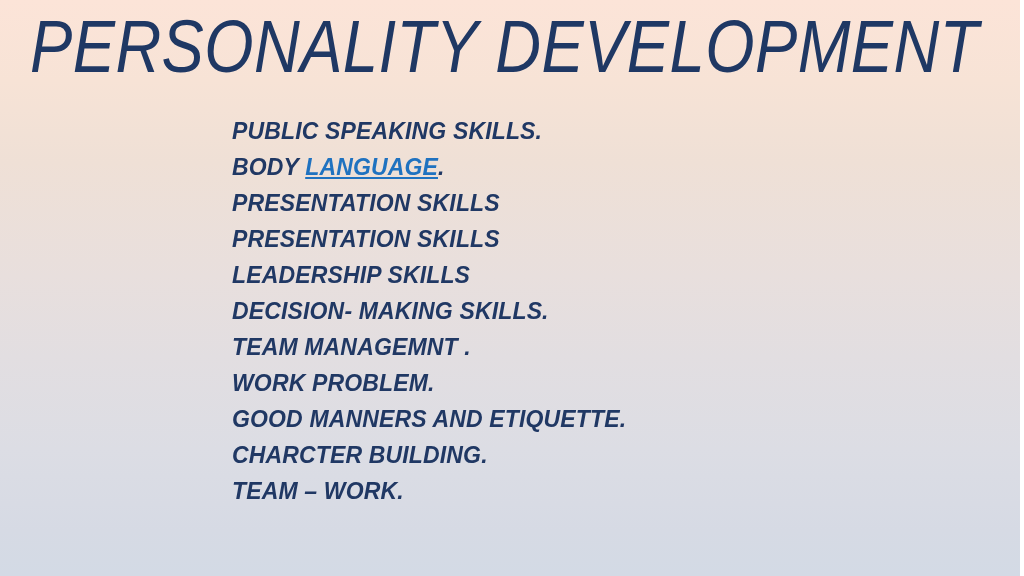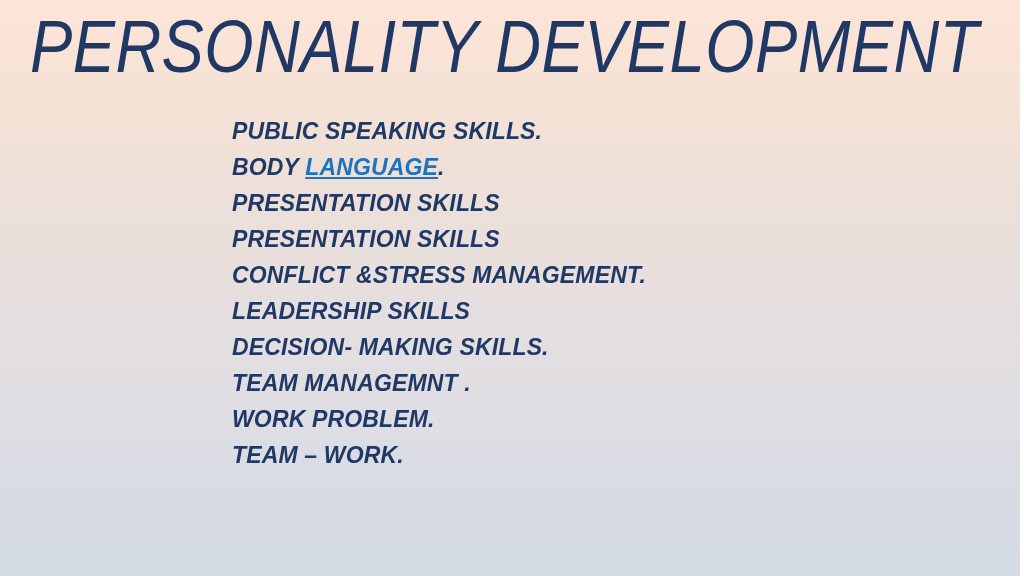--- a/index.html
+++ b/index.html
@@ -88,22 +88,23 @@
 
   <h1 class="slide-title">PERSONALITY DEVELOPMENT</h1>
 
   <ul class="body-list">
 
     <li>PUBLIC SPEAKING SKILLS.</li>
 
     <li><span>BODY </span><a class="hyperlink" href="#">LANGUAGE</a><span>.</span></li>
     <li>PRESENTATION SKILLS</li>
     <li>PRESENTATION SKILLS</li>
-    <li>CONFLICT &amp;STRESS MANAGEMENT.</li>
     <li>LEADERSHIP SKILLS</li>
     <li>DECISION- MAKING SKILLS.</li>
     <li>TEAM MANAGEMNT .</li>
     <li>WORK PROBLEM.</li>
+    <li>GOOD MANNERS AND ETIQUETTE.</li>
+    <li>CHARCTER BUILDING.</li>
     <li>TEAM – WORK.</li>
 
   </ul>
 
 </div>
 
 </body></html>

